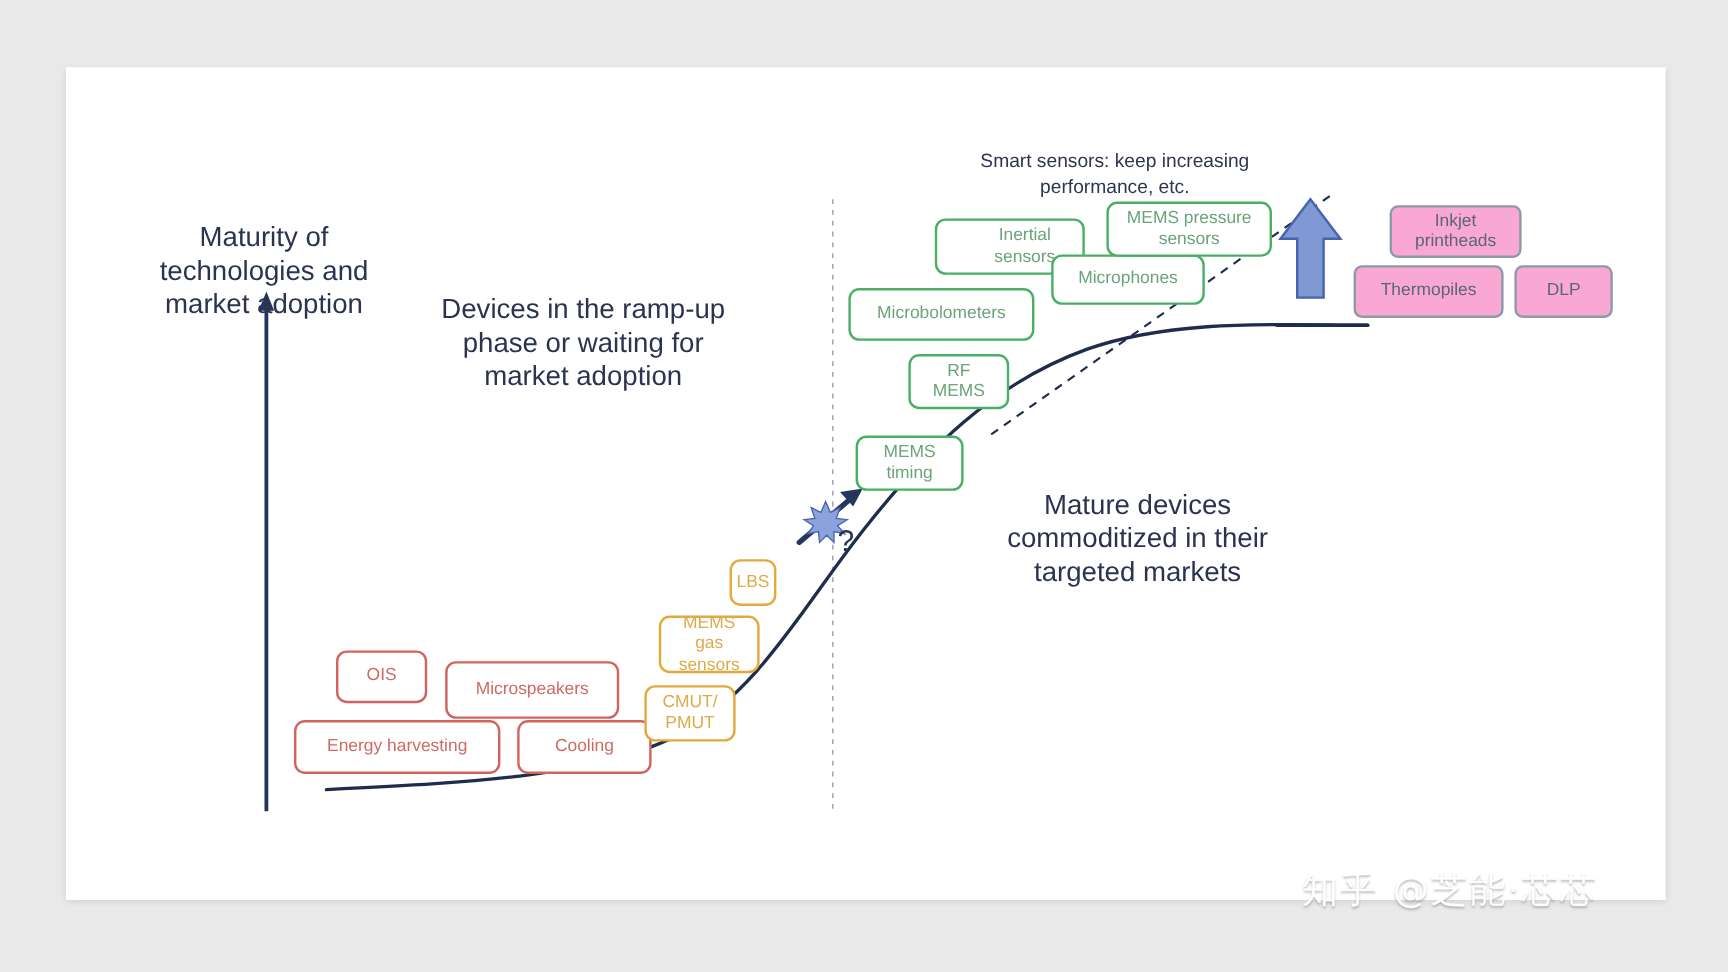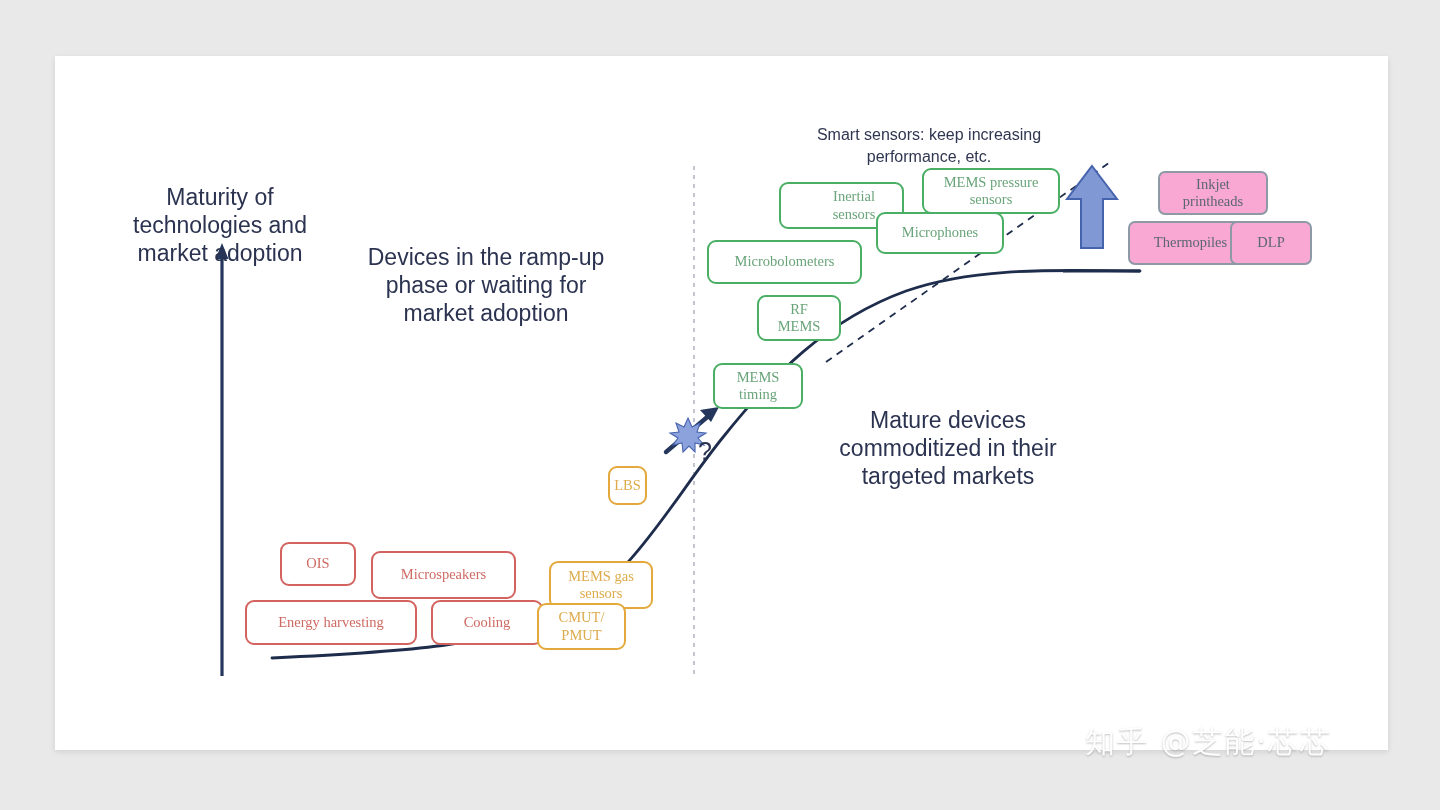--- a/index.html
+++ b/index.html
@@ -96,21 +96,20 @@
     border-style: solid;
     background: #ffffff;
     display: flex;
     align-items: center;
     justify-content: center;
     text-align: center;
     font-size: 14.5px;
     line-height: 1.18;
     white-space: pre-line;
     padding: 2px 6px;
-    font-family: Liberation Serif, serif;
   }
   .node.red    { border-color: #d2635e; color: #cf6a63; }
   .node.orange { border-color: #e3a93c; color: #ddab4b; }
   .node.green  { border-color: #4aaf64; color: #6aa47a; }
   .node.gray   { border-color: #8e99a6; color: #5b6573;
                  background: #f9a8d4; border-width: 2px; border-radius: 7px; }
   
   #watermark {
     position: absolute;
     left: 1085px;
@@ -177,35 +176,35 @@
 
 
   <div class="txt" id="question-mark">?</div>
 
   <div id="node-container">
       <div class="node red" style="left: 280px; top: 542px; width: 76px; height: 44px;">OIS</div>
       <div class="node red" style="left: 371px; top: 551px; width: 145px; height: 48px;">Microspeakers</div>
       <div class="node red" style="left: 245px; top: 600px; width: 172px; height: 45px;">Energy harvesting</div>
       <div class="node red" style="left: 431px; top: 600px; width: 112px; height: 45px;">Cooling</div>
       <div class="node orange" style="left: 608px; top: 466px; width: 39px; height: 39px;">LBS</div>
-      <div class="node orange" style="left: 549px; top: 513px; width: 104px; height: 48px; margin-top: 48px;">MEMS gas
+      <div class="node orange" style="left: 549px; top: 513px; width: 84px; height: 48px;">MEMS gas
 sensors</div>
-      <div class="node orange" style="left: 537px; top: 571px; width: 89px; height: 47px; margin-top: 32px;">CMUT/
+      <div class="node orange" style="left: 537px; top: 571px; width: 76px; height: 47px;">CMUT/
 PMUT</div>
       <div class="node green" style="left: 713px; top: 363px; width: 90px; height: 46px;">MEMS
 timing</div>
       <div class="node green" style="left: 757px; top: 295px; width: 84px; height: 46px;">RF
 MEMS</div>
       <div class="node green" style="left: 707px; top: 240px; width: 155px; height: 44px;">Microbolometers</div>
       <div class="node green" style="left: 779px; top: 182px; width: 125px; height: 47px; padding-left: 31px;">Inertial
 sensors</div>
       <div class="node green" style="left: 876px; top: 212px; width: 128px; height: 42px;">Microphones</div>
       <div class="node green" style="left: 922px; top: 168px; width: 138px; height: 46px;">MEMS pressure
 sensors</div>
       <div class="node gray" style="left: 1158px; top: 171px; width: 110px; height: 44px;">Inkjet
 printheads</div>
       <div class="node gray" style="left: 1128px; top: 221px; width: 125px; height: 44px;">Thermopiles</div>
-      <div class="node gray" style="left: 1230px; top: 221px; width: 82px; height: 44px;">DLP</div>
+      <div class="node gray" style="left: 1262px; top: 221px; width: 82px; height: 44px;">DLP</div>
     </div>
 
   <div id="watermark">知乎 @芝能·芯芯</div>
 
 </div>
 
 </body></html>

